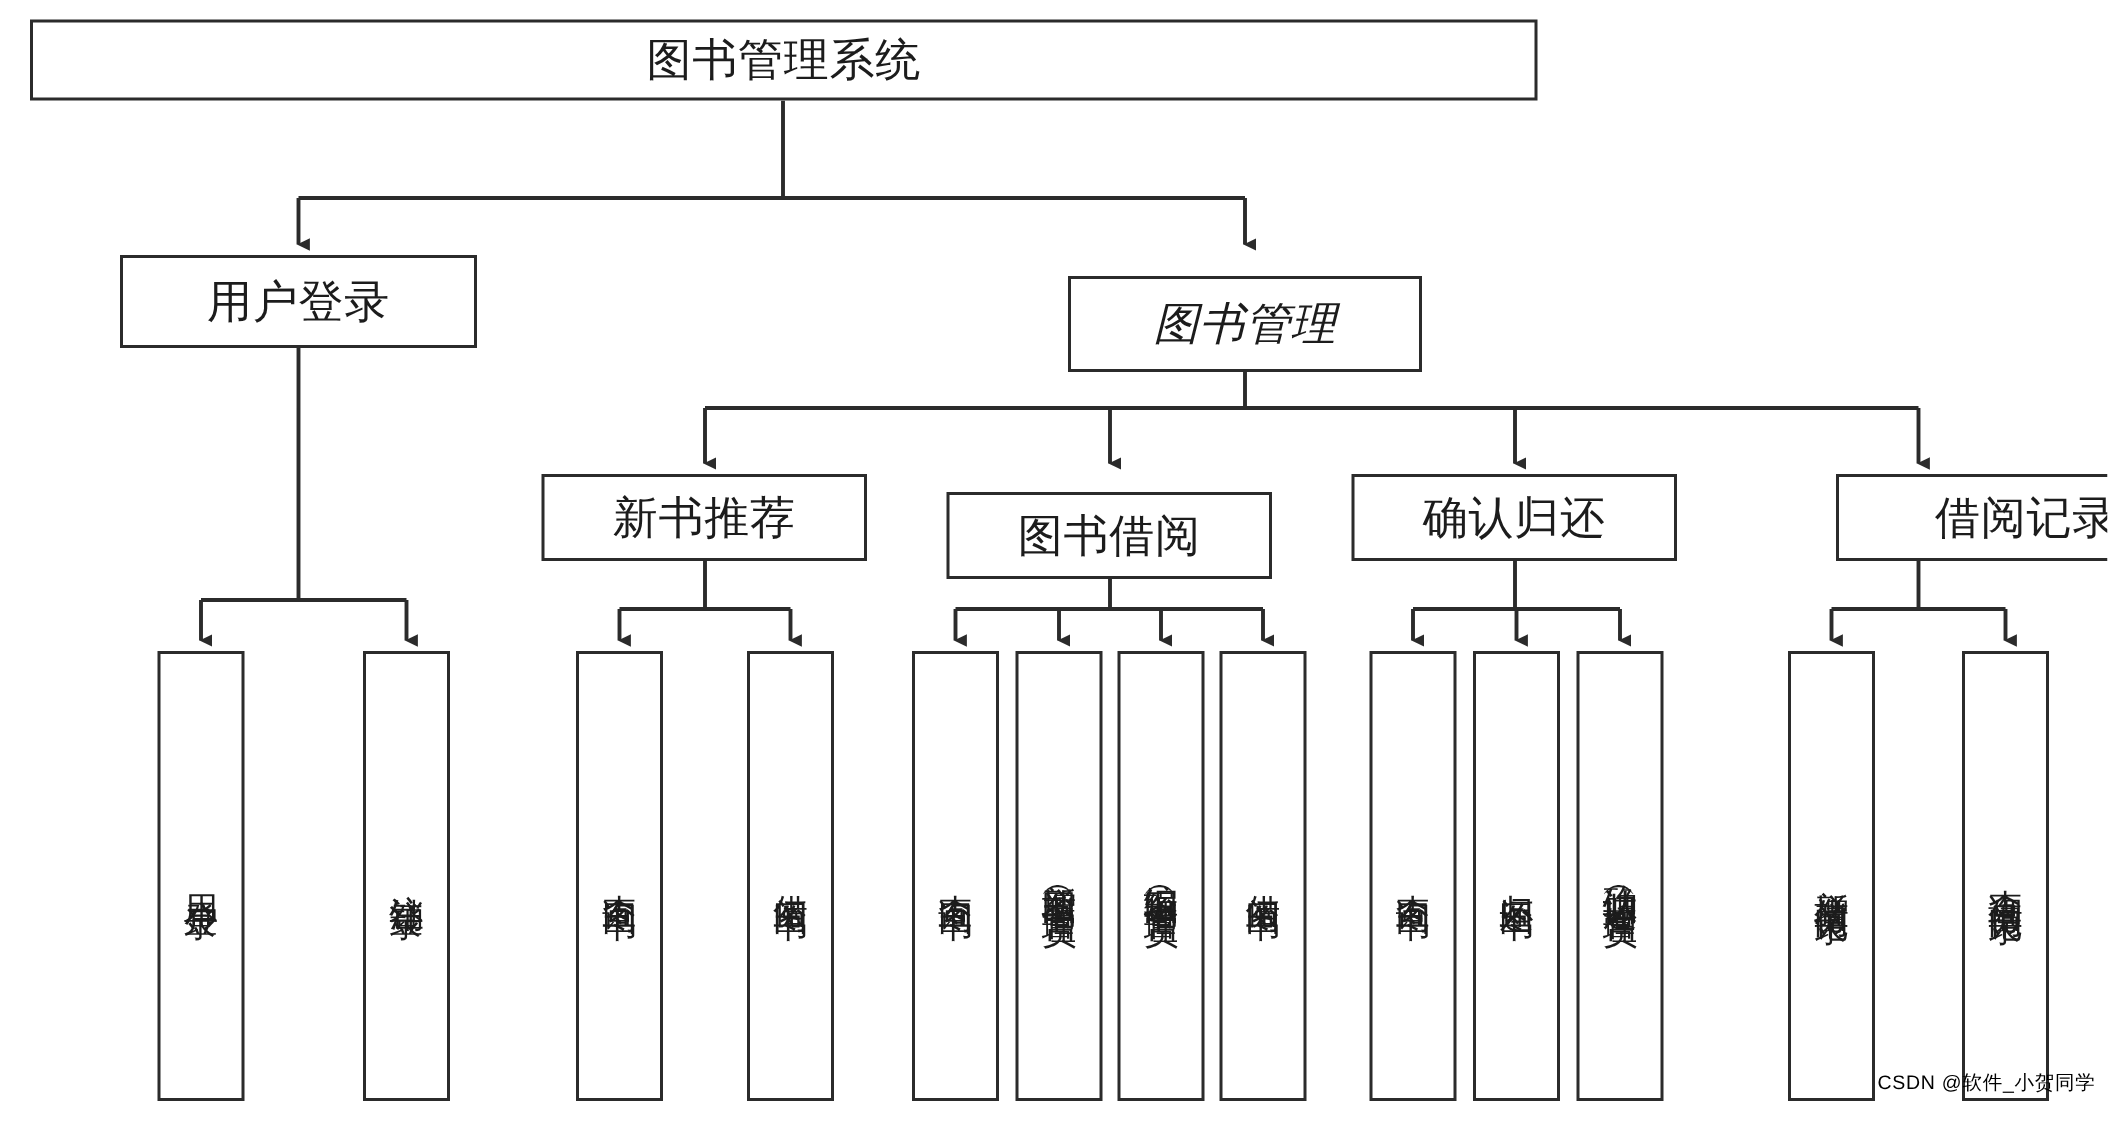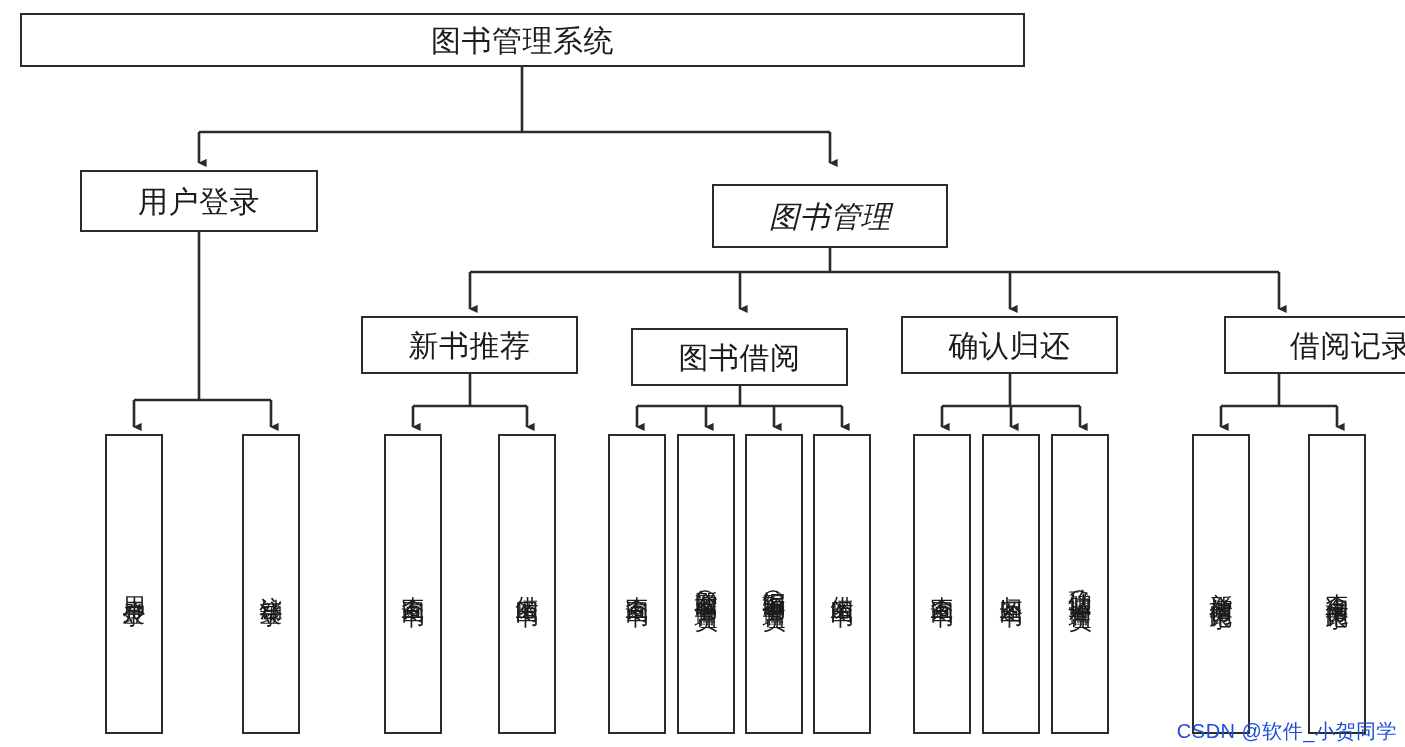--- a/index.html
+++ b/index.html
@@ -53,23 +53,23 @@
     white-space: nowrap;
     display: block;
   }
   .node.horiz .hlabel {
     display: block;
     white-space: nowrap;
   }
   #watermark {
     position: absolute;
     right: 8px;
-    bottom: 2px;
-    font-size: 20px;
-    color: #1d4ed8;
+    bottom: 16px;
+    font-size: 13px;
+    color: #000000;
     letter-spacing: 0.5px;
     white-space: nowrap;
     user-select: none;
   }
 </style>
 </head>
 <body>
 
 <div id="diagram-root">
 

